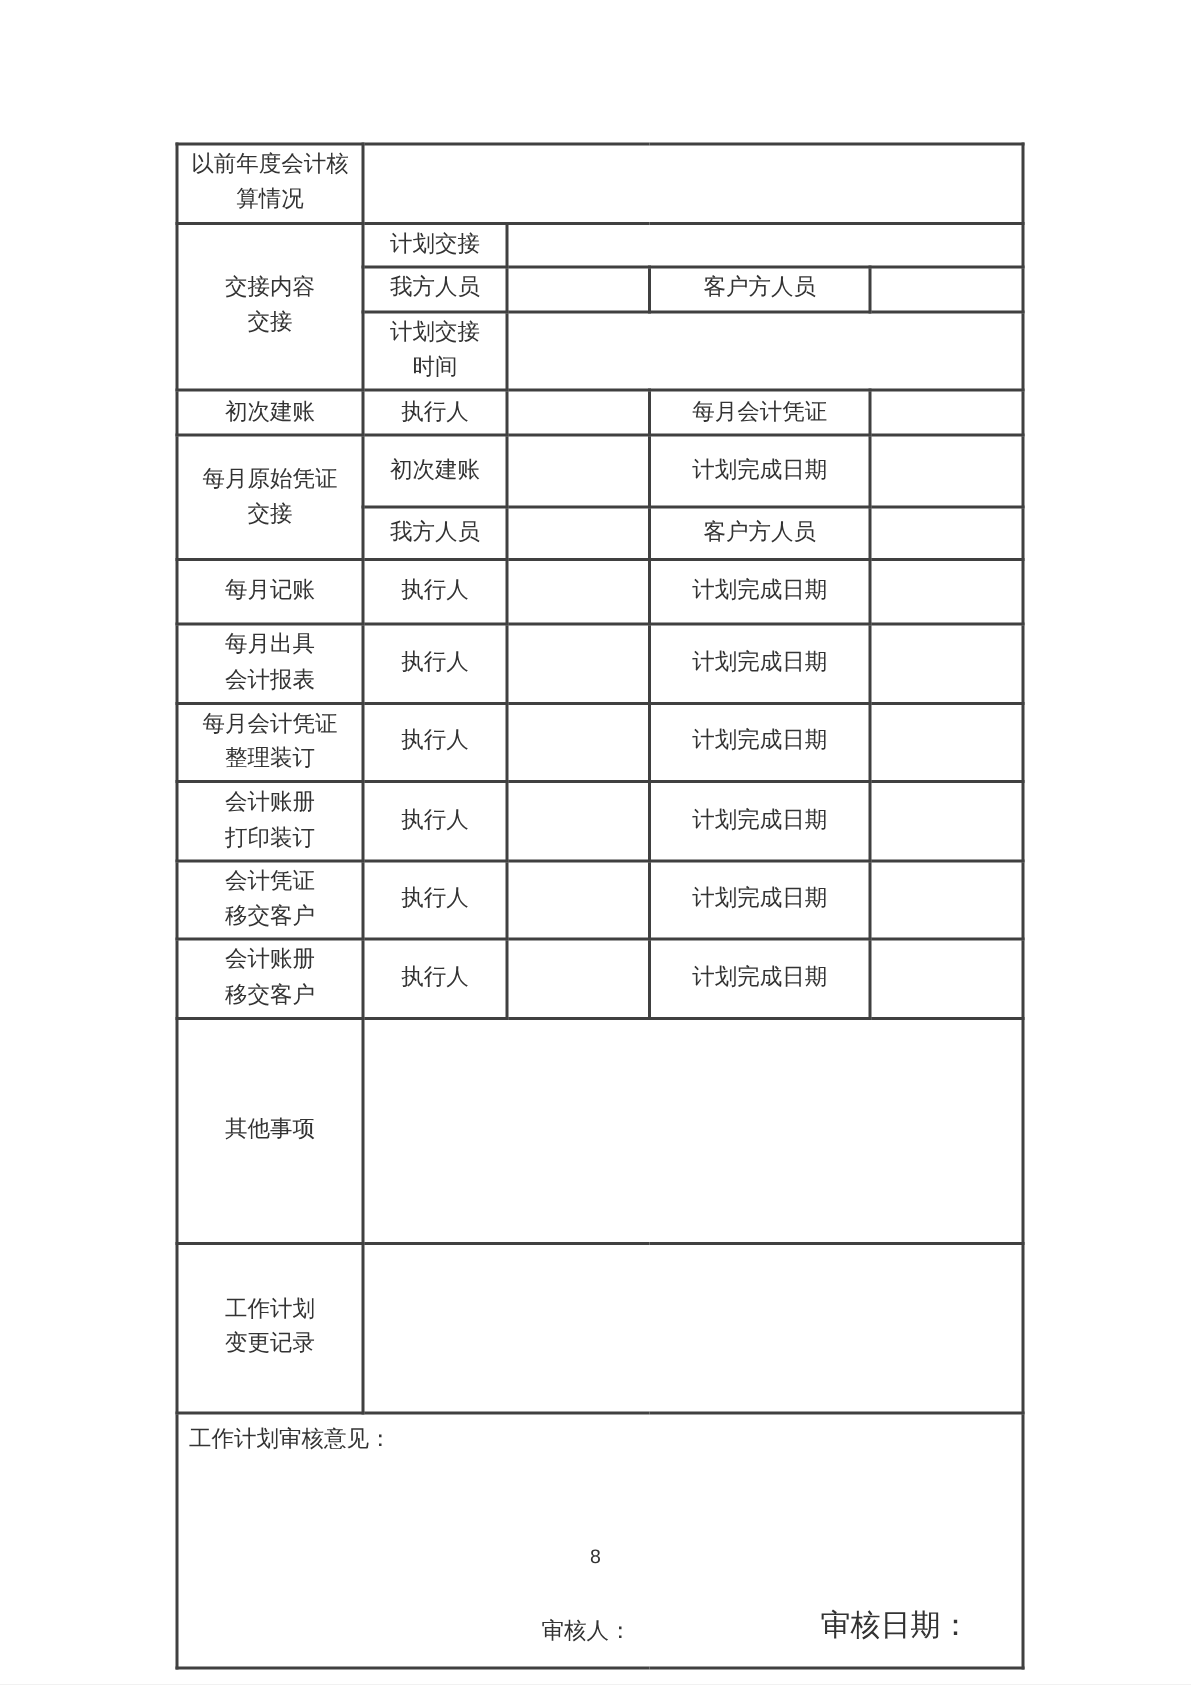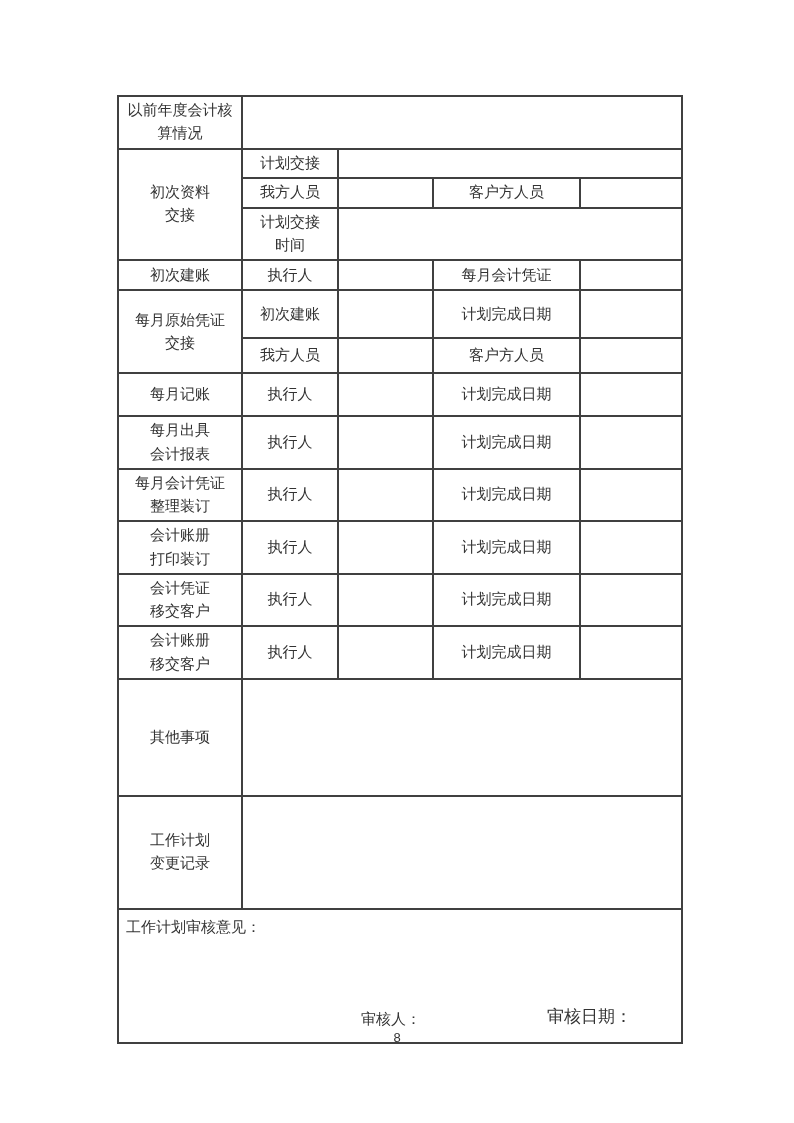--- a/index.html
+++ b/index.html
@@ -38,21 +38,21 @@
   }
   td.review-cell {
     position: relative;
     padding: 0;
     text-align: left;
     vertical-align: top;
     white-space: normal;
   }
   .review-title { position: absolute; top: 6px; left: 7px; font-size: 15px; }
   .reviewer-label { position: absolute; left: 222px; bottom: 11px; font-size: 15px; margin-left: 20px; }
-  .review-date-label { position: absolute; left: 428px; bottom: 11px; font-size: 17px; }
+  .review-date-label { position: absolute; left: 428px; bottom: 11px; font-size: 20px; }
   .page-number {
     position: absolute;
     top: 1030px;
     left: 0;
     width: 100%;
     text-align: center;
     font-family: "Liberation Sans", "DejaVu Sans", sans-serif;
     font-size: 13px;
     color: var(--text-color);
   }
@@ -72,21 +72,21 @@
     </colgroup>
 
     <tbody>
         <tr style="height:47px">
       <td>以前年度会计核
 算情况</td>
       <td colspan="4"></td>
     </tr>
 
     <tr style="height:28px">
-      <td rowspan="3">初次资料
+      <td rowspan="3">交接内容
 交接</td>
       <td>计划交接</td>
       <td colspan="3"></td>
     </tr>
     <tr style="height:30px">
       <td>我方人员</td>
       <td></td>
       <td>客户方人员</td>
       <td></td>
     </tr>
@@ -165,32 +165,32 @@
 
     <tr style="height:40px">
       <td>会计账册
 移交客户</td>
       <td>执行人</td>
       <td></td>
       <td>计划完成日期</td>
       <td></td>
     </tr>
 
-    <tr style="height:117px">
+    <tr style="height:150px">
       <td>其他事项</td>
       <td colspan="4"></td>
     </tr>
 
     <tr style="height:113px">
       <td>工作计划
 变更记录</td>
       <td colspan="4"></td>
     </tr>
 
-    <tr style="height:134px">
+    <tr style="height:170px">
       <td colspan="5" class="review-cell">
         <span class="review-title">工作计划审核意见：</span>
         <span class="reviewer-label">审核人：</span>
         <span class="review-date-label">审核日期：</span>
       </td>
     </tr>
   </tbody>
     </table>
 
   <div class="page-number">8</div>

